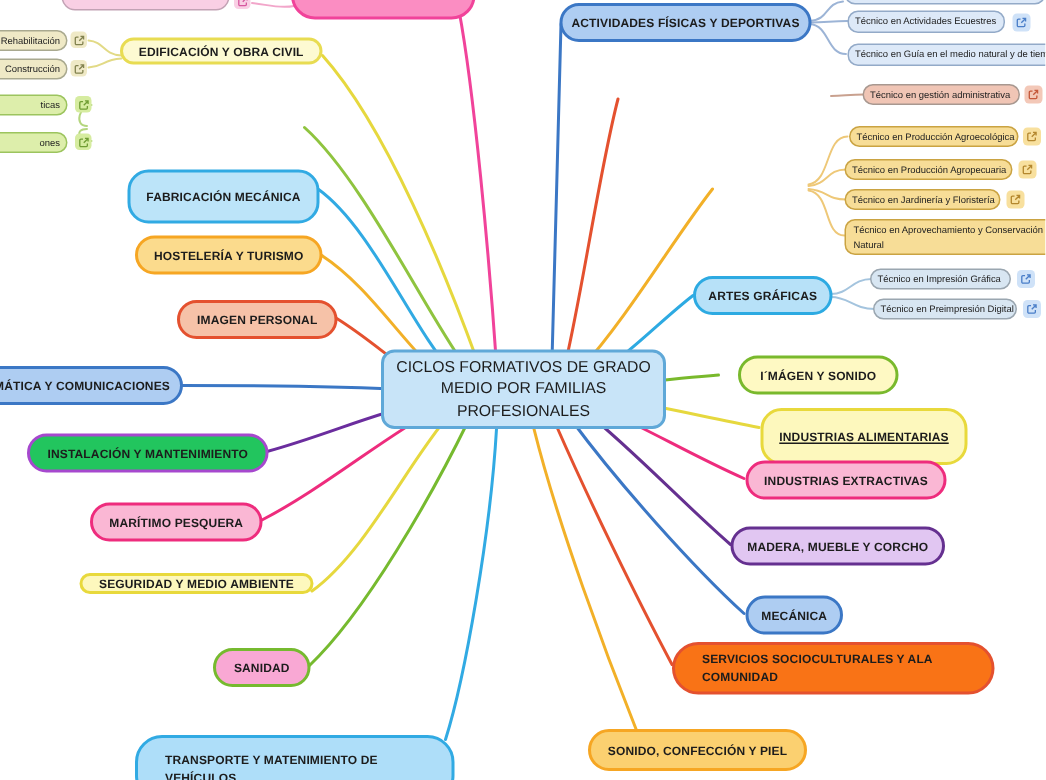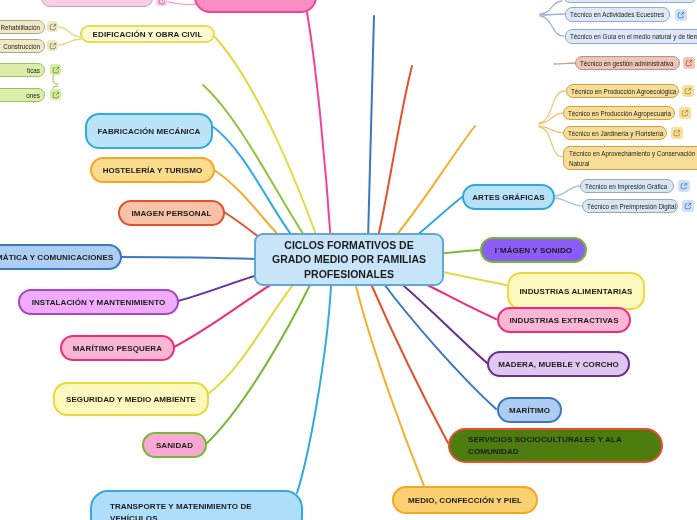--- a/index.html
+++ b/index.html
@@ -8,21 +8,21 @@
   #wires{position:absolute;left:0;top:0;width:697px;height:520px;z-index:1;}
   #wires path{fill:none;stroke-linecap:round;}
   .topic{position:absolute;z-index:3;border:2px solid;border-radius:14px;
          display:flex;align-items:center;justify-content:center;text-align:center;
          font-weight:bold;font-size:8px;color:#1c1c1c;letter-spacing:.1px;
          white-space:nowrap;box-sizing:border-box;cursor:default;}
   .topic.multiline{white-space:normal;justify-content:flex-start;text-align:left;
          padding-left:18px;padding-right:16px;border-radius:18px;line-height:1.45;}
   .center-topic{position:absolute;z-index:4;border:2px solid;border-radius:9px;
          display:flex;align-items:center;justify-content:center;text-align:center;
-         font-weight:bold;font-size:10.5px;line-height:1.35;color:#1c1c1c;
+         font-weight:normal;font-size:10.5px;line-height:1.35;color:#1c1c1c;
          box-sizing:border-box;padding:4px 8px;}
   .child{position:absolute;z-index:3;border:1px solid;border-radius:7px;
          font-size:6.3px;color:#222;display:flex;align-items:center;
          padding:0 4px;box-sizing:border-box;white-space:nowrap;overflow:hidden;}
   .child.right-al{justify-content:flex-end;}
   .child.two-line{display:block;white-space:nowrap;overflow:visible;line-height:1.55;padding-top:2px;}
   .link-icon{position:absolute;z-index:3;border-radius:3px;display:flex;
          align-items:center;justify-content:center;box-sizing:border-box;}
   .link-icon svg{width:8px;height:8px;display:block;}
 </style>
@@ -112,30 +112,31 @@
   </span>
 
   <div class="topic" style="left: 85px; top: 113px; width: 128px; height: 36px; background: rgb(188, 228, 249); border-color: rgb(49, 170, 227);">FABRICACIÓN MECÁNICA</div>
 
   <div class="topic" style="left: 90px; top: 157px; width: 125px; height: 26px; background: rgb(251, 219, 141); border-color: rgb(246, 166, 35);">HOSTELERÍA Y TURISMO</div>
 
   <div class="topic" style="left: 118px; top: 200px; width: 107px; height: 26px; background: rgb(246, 194, 168); border-color: rgb(228, 81, 47);">IMAGEN PERSONAL</div>
 
   <div class="topic" style="left: -38px; top: 244px; width: 160px; height: 26px; background: rgb(174, 205, 242); border-color: rgb(59, 119, 197);">INFORMÁTICA Y COMUNICACIONES</div>
 
-  <div class="topic" style="left: 18px; top: 289px; width: 161px; height: 26px; background: #f0abfc; border-color: rgb(166, 72, 206);">INSTALACIÓN Y MANTENIMIENTO</div>
+  <div class="topic" style="left: 18px; top: 289px; width: 161px; height: 26px; background: #22c55e; border-color: rgb(166, 72, 206);">INSTALACIÓN Y MANTENIMIENTO</div>
 
   <div class="topic" style="left: 60px; top: 335px; width: 115px; height: 26px; background: rgb(250, 183, 212); border-color: rgb(238, 44, 125);">MARÍTIMO PESQUERA</div>
 
-  <div class="topic" style="left: 53px; top: 382px; width: 156px; height: 34px; background: rgb(253, 248, 189); border-color: rgb(232, 217, 60);">SEGURIDAD Y MEDIO AMBIENTE</div>
+  <div class="topic" style="left: 53px; top: 382px; width: 156px; height: 14px; background: rgb(253, 248, 189); border-color: rgb(232, 217, 60);">SEGURIDAD Y MEDIO AMBIENTE</div>
 
   <div class="topic" style="left: 142px; top: 432px; width: 65px; height: 26px; background: #f9a8d4; border-color: rgb(118, 186, 47);">SANIDAD</div>
 
   <div class="topic multiline" style="left: 90px; top: 490px; width: 213px; height: 45px; background: rgb(174, 222, 249); border-color: rgb(49, 170, 227);">TRANSPORTE Y MATENIMIENTO DE VEHÍCULOS</div>
 
+  <div class="topic" style="left: 373px; top: 2px; width: 168px; height: 26px; background: rgb(174, 205, 242); border-color: rgb(59, 119, 197);">ACTIVIDADES FÍSICAS Y DEPORTIVAS</div>
   <div class="child" style="left: 563px; top: -12px; width: 134px; height: 15px; background: rgb(221, 233, 248); border-color: rgb(147, 170, 200);"></div>
   <div class="child" style="left: 565px; top: 7px; width: 105px; height: 15px; background: rgb(221, 233, 248); border-color: rgb(147, 170, 200);">Técnico en Actividades Ecuestres</div>
   <span class="link-icon" style="left: 675px; top: 9px; width: 12px; height: 12px; background: rgb(207, 226, 248); color: rgb(74, 126, 200);">
     <svg viewBox="0 0 10 10">
         <path d="M4.2 2.2 H2.4 a.9 .9 0 0 0 -.9 .9 v4.5 a.9 .9 0 0 0 .9 .9 h4.5 a.9 .9 0 0 0 .9 -.9 V5.8 M5.8 1.6 h2.6 v2.6 M8.2 1.8 L4.8 5.2" fill="none" stroke="currentColor" stroke-width="1.1"></path>
       </svg>
   </span>
   <div class="child" style="left: 565px; top: 29px; width: 150px; height: 15px; background: rgb(221, 233, 248); border-color: rgb(147, 170, 200);">Técnico en Guía en el medio natural y de tiem</div>
 
   <div class="child" style="left: 575px; top: 56px; width: 105px; height: 14px; background: rgb(240, 197, 181); border-color: rgb(168, 152, 144);">Técnico en gestión administrativa</div>
@@ -175,27 +176,27 @@
         <path d="M4.2 2.2 H2.4 a.9 .9 0 0 0 -.9 .9 v4.5 a.9 .9 0 0 0 .9 .9 h4.5 a.9 .9 0 0 0 .9 -.9 V5.8 M5.8 1.6 h2.6 v2.6 M8.2 1.8 L4.8 5.2" fill="none" stroke="currentColor" stroke-width="1.1"></path>
       </svg>
   </span>
   <div class="child" style="left: 582px; top: 199px; width: 96px; height: 14px; background: rgb(216, 230, 242); border-color: rgb(154, 166, 176);">Técnico en Preimpresión Digital</div>
   <span class="link-icon" style="left: 682px; top: 200px; width: 12px; height: 12px; background: rgb(207, 226, 248); color: rgb(74, 126, 200);">
     <svg viewBox="0 0 10 10">
         <path d="M4.2 2.2 H2.4 a.9 .9 0 0 0 -.9 .9 v4.5 a.9 .9 0 0 0 .9 .9 h4.5 a.9 .9 0 0 0 .9 -.9 V5.8 M5.8 1.6 h2.6 v2.6 M8.2 1.8 L4.8 5.2" fill="none" stroke="currentColor" stroke-width="1.1"></path>
       </svg>
   </span>
 
-  <div class="topic" style="left: 480px; top: 237px; width: 107px; height: 26px; background: #8b5cf6; border-color: rgb(121, 185, 44);">I´MÁGEN Y SONIDO</div>
-
-  <div class="topic" style="left: 507px; top: 272px; width: 138px; height: 38px; background: rgb(253, 248, 189); border-color: rgb(232, 217, 60);">INDUSTRIAS ALIMENTARIAS</div>
+  <div class="topic" style="left: 492px; top: 237px; width: 107px; height: 26px; background: #fef9c3; border-color: rgb(121, 185, 44);">I´MÁGEN Y SONIDO</div>
+
+  <div class="topic" style="left: 507px; top: 272px; width: 138px; height: 38px; background: rgb(253, 248, 189); border-color: rgb(232, 217, 60); text-decoration: underline;">INDUSTRIAS ALIMENTARIAS</div>
 
   <div class="topic" style="left: 497px; top: 307px; width: 134px; height: 26px; background: rgb(250, 183, 212); border-color: rgb(238, 44, 125);">INDUSTRIAS EXTRACTIVAS</div>
 
   <div class="topic" style="left: 487px; top: 351px; width: 143px; height: 26px; background: rgb(225, 198, 242); border-color: rgb(101, 48, 144);">MADERA, MUEBLE Y CORCHO</div>
 
-  <div class="topic" style="left: 497px; top: 397px; width: 65px; height: 26px; background: rgb(174, 205, 242); border-color: rgb(59, 119, 197);">MARÍTIMO</div>
-
-  <div class="topic multiline" style="left: 448px; top: 428px; width: 215px; height: 35px; background: #4d7c0f; border-color: rgb(228, 81, 47);">SERVICIOS SOCIOCULTURALES Y ALA COMUNIDAD</div>
-
-  <div class="topic" style="left: 392px; top: 486px; width: 146px; height: 28px; background: rgb(251, 208, 112); border-color: rgb(246, 166, 35);">MEDIO, CONFECCIÓN Y PIEL</div>
+  <div class="topic" style="left: 497px; top: 397px; width: 65px; height: 26px; background: rgb(174, 205, 242); border-color: rgb(59, 119, 197);">MECÁNICA</div>
+
+  <div class="topic multiline" style="left: 448px; top: 428px; width: 215px; height: 35px; background: #f97316; border-color: rgb(228, 81, 47);">SERVICIOS SOCIOCULTURALES Y ALA COMUNIDAD</div>
+
+  <div class="topic" style="left: 392px; top: 486px; width: 146px; height: 28px; background: rgb(251, 208, 112); border-color: rgb(246, 166, 35);">SONIDO, CONFECCIÓN Y PIEL</div>
 
 </div>
 
 </body></html>

